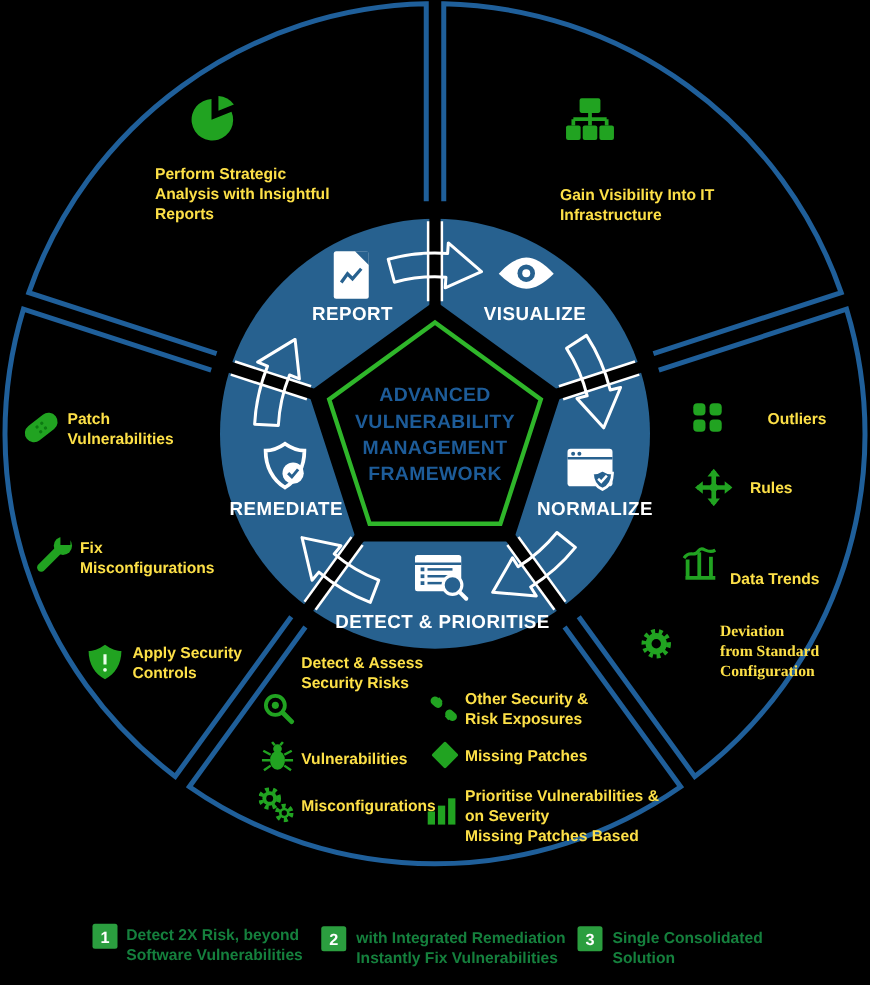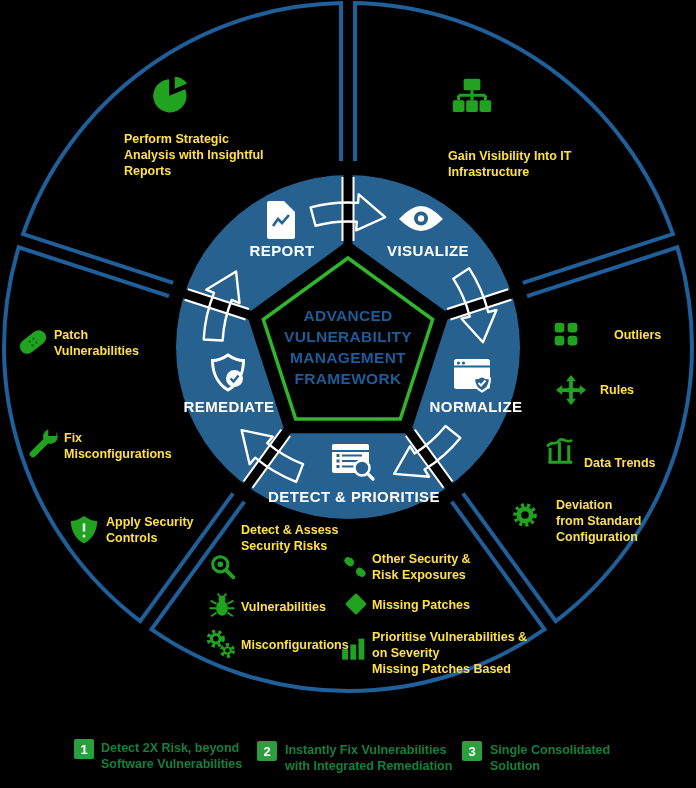--- a/index.html
+++ b/index.html
@@ -180,21 +180,21 @@
       <div class="info-text" style="left: 584px; top: 443px; margin-top: 12px;">
         <span>Data Trends</span>
       </div>
       <div class="info-icon" style="left: 511px; top: 501px;"><svg width="28" height="28" viewBox="-12 -12 24 24">
           <g transform="translate(0,0)">
             <circle r="8.5" fill="none" stroke="#21a321" stroke-width="3.2" stroke-dasharray="2.6 2.6"></circle>
             <circle r="7.3" fill="#21a321"></circle>
             <circle r="3.23" fill="#000"></circle>
           </g>
         </svg></div>
-      <div class="info-text" style="left: 556px; top: 497px;">
+      <div class="info-text" style="left: 576px; top: 497px; font-family: Liberation Serif, serif;">
         <span>Deviation</span>
         <span>from Standard</span>
         <span>Configuration</span>
       </div>
       <div class="info-icon" style="left: 210px; top: 554px;"><svg width="26" height="26" viewBox="-12 -12 24 24">
           <circle cx="-2.5" cy="-2.5" r="7" fill="none" stroke="#21a321" stroke-width="2.8"></circle>
           <circle cx="-2.5" cy="-2.5" r="2.6" fill="#21a321"></circle>
           <line x1="3" y1="3" x2="9.5" y2="9.5" stroke="#21a321" stroke-width="3.6" stroke-linecap="round"></line>
         </svg></div>
       <div class="info-text" style="left: 241px; top: 522px;">
@@ -255,22 +255,22 @@
         <span>1</span>
       </div>
       <div class="legend-text" style="left: 101px; top: 740px;">
         <span>Detect 2X Risk, beyond</span>
         <span>Software Vulnerabilities</span>
       </div>
       <div class="legend-square" style="left: 257px; top: 741px; background: rgb(43, 158, 63);">
         <span>2</span>
       </div>
       <div class="legend-text" style="left: 285px; top: 742px;">
+        <span>with Integrated Remediation</span>
         <span>Instantly Fix Vulnerabilities</span>
-        <span>with Integrated Remediation</span>
       </div>
       <div class="legend-square" style="left: 462px; top: 741px; background: rgb(43, 158, 63);">
         <span>3</span>
       </div>
       <div class="legend-text" style="left: 490px; top: 742px;">
         <span>Single Consolidated</span>
         <span>Solution</span>
       </div>
     </div>
 </div>

